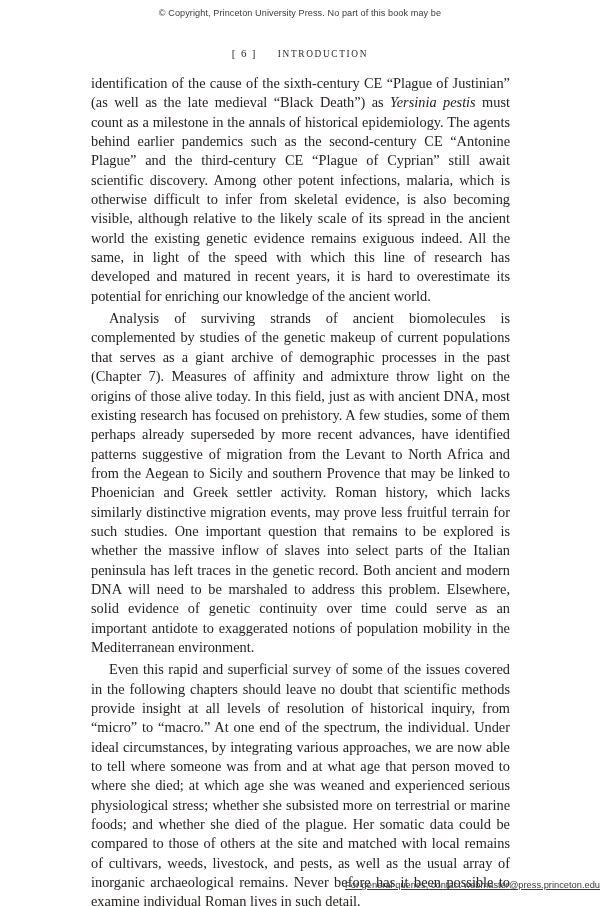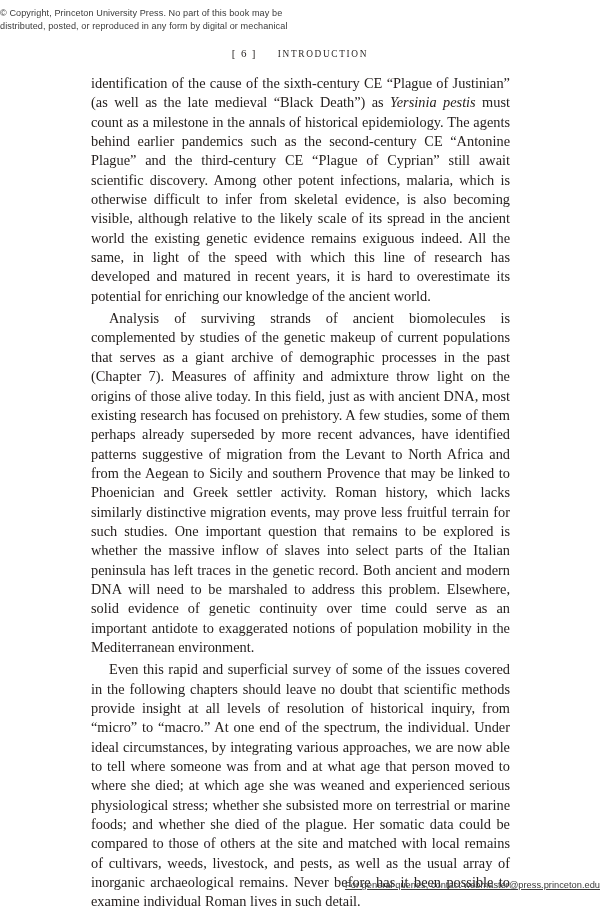--- a/index.html
+++ b/index.html
@@ -24,20 +24,21 @@
     position: relative;
     box-sizing: border-box;
   }
 
   
   .copyright-block {
     position: absolute;
     top: 7px;
     left: 0;
     width: 600px;
+    text-align: center;
     font-family: "Liberation Sans", "DejaVu Sans", sans-serif;
     font-size: 9.1px;
     line-height: 12.6px;
     color: #3a3a3a;
     letter-spacing: 0.01em;
   }
   .copyright-block .cline {
     display: block;
     white-space: nowrap;
   }
@@ -104,21 +105,20 @@
     text-decoration: underline;
   }
 </style>
 </head>
 <body>
 
 <div class="page">
 
   <div class="copyright-block">
     <span class="cline">© Copyright, Princeton University Press. No part of this book may be</span>
-    <span class="cline">distributed, posted, or reproduced in any form by digital or mechanical</span>
   </div>
 
   <div class="running-head">
     <span class="folio">[ 6 ]</span><span class="rh-title">INTRODUCTION</span>
   </div>
 
   <div class="body-column">
       <p class="first">identification of the cause of the sixth-century CE “Plague of Justinian” (as well as the late medieval “Black Death”) as <i>Yersinia pestis</i> must count as a milestone in the annals of historical epidemiology. The agents behind earlier pandemics such as the second-century CE “Antonine Plague” and the third-century CE “Plague of Cyprian” still await scientific discovery. Among other potent infections, malaria, which is otherwise difficult to infer from skeletal evidence, is also becoming visible, although relative to the likely scale of its spread in the ancient world the existing genetic evidence remains exiguous indeed. All the same, in light of the speed with which this line of research has developed and matured in recent years, it is hard to overestimate its potential for enriching our knowledge of the ancient world.</p>
       <p>Analysis of surviving strands of ancient biomolecules is complemented by studies of the genetic makeup of current populations that serves as a giant archive of demographic processes in the past (Chapter 7). Measures of affinity and admixture throw light on the origins of those alive today. In this field, just as with ancient DNA, most existing research has focused on prehistory. A few studies, some of them perhaps already superseded by more recent advances, have identified patterns suggestive of migration from the Levant to North Africa and from the Aegean to Sicily and southern Provence that may be linked to Phoenician and Greek settler activity. Roman history, which lacks similarly distinctive migration events, may prove less fruitful terrain for such studies. One important question that remains to be explored is whether the massive inflow of slaves into select parts of the Italian peninsula has left traces in the genetic record. Both ancient and modern DNA will need to be marshaled to address this problem. Elsewhere, solid evidence of genetic continuity over time could serve as an important antidote to exaggerated notions of population mobility in the Mediterranean environment.</p>
       <p>Even this rapid and superficial survey of some of the issues covered in the following chapters should leave no doubt that scientific methods provide insight at all levels of resolution of historical inquiry, from “micro” to “macro.” At one end of the spectrum, the individual. Under ideal circumstances, by integrating various approaches, we are now able to tell where someone was from and at what age that person moved to where she died; at which age she was weaned and experienced serious physiological stress; whether she subsisted more on terrestrial or marine foods; and whether she died of the plague. Her somatic data could be compared to those of others at the site and matched with local remains of cultivars, weeds, livestock, and pests, as well as the usual array of inorganic archaeological remains. Never before has it been possible to examine individual Roman lives in such detail.</p>

